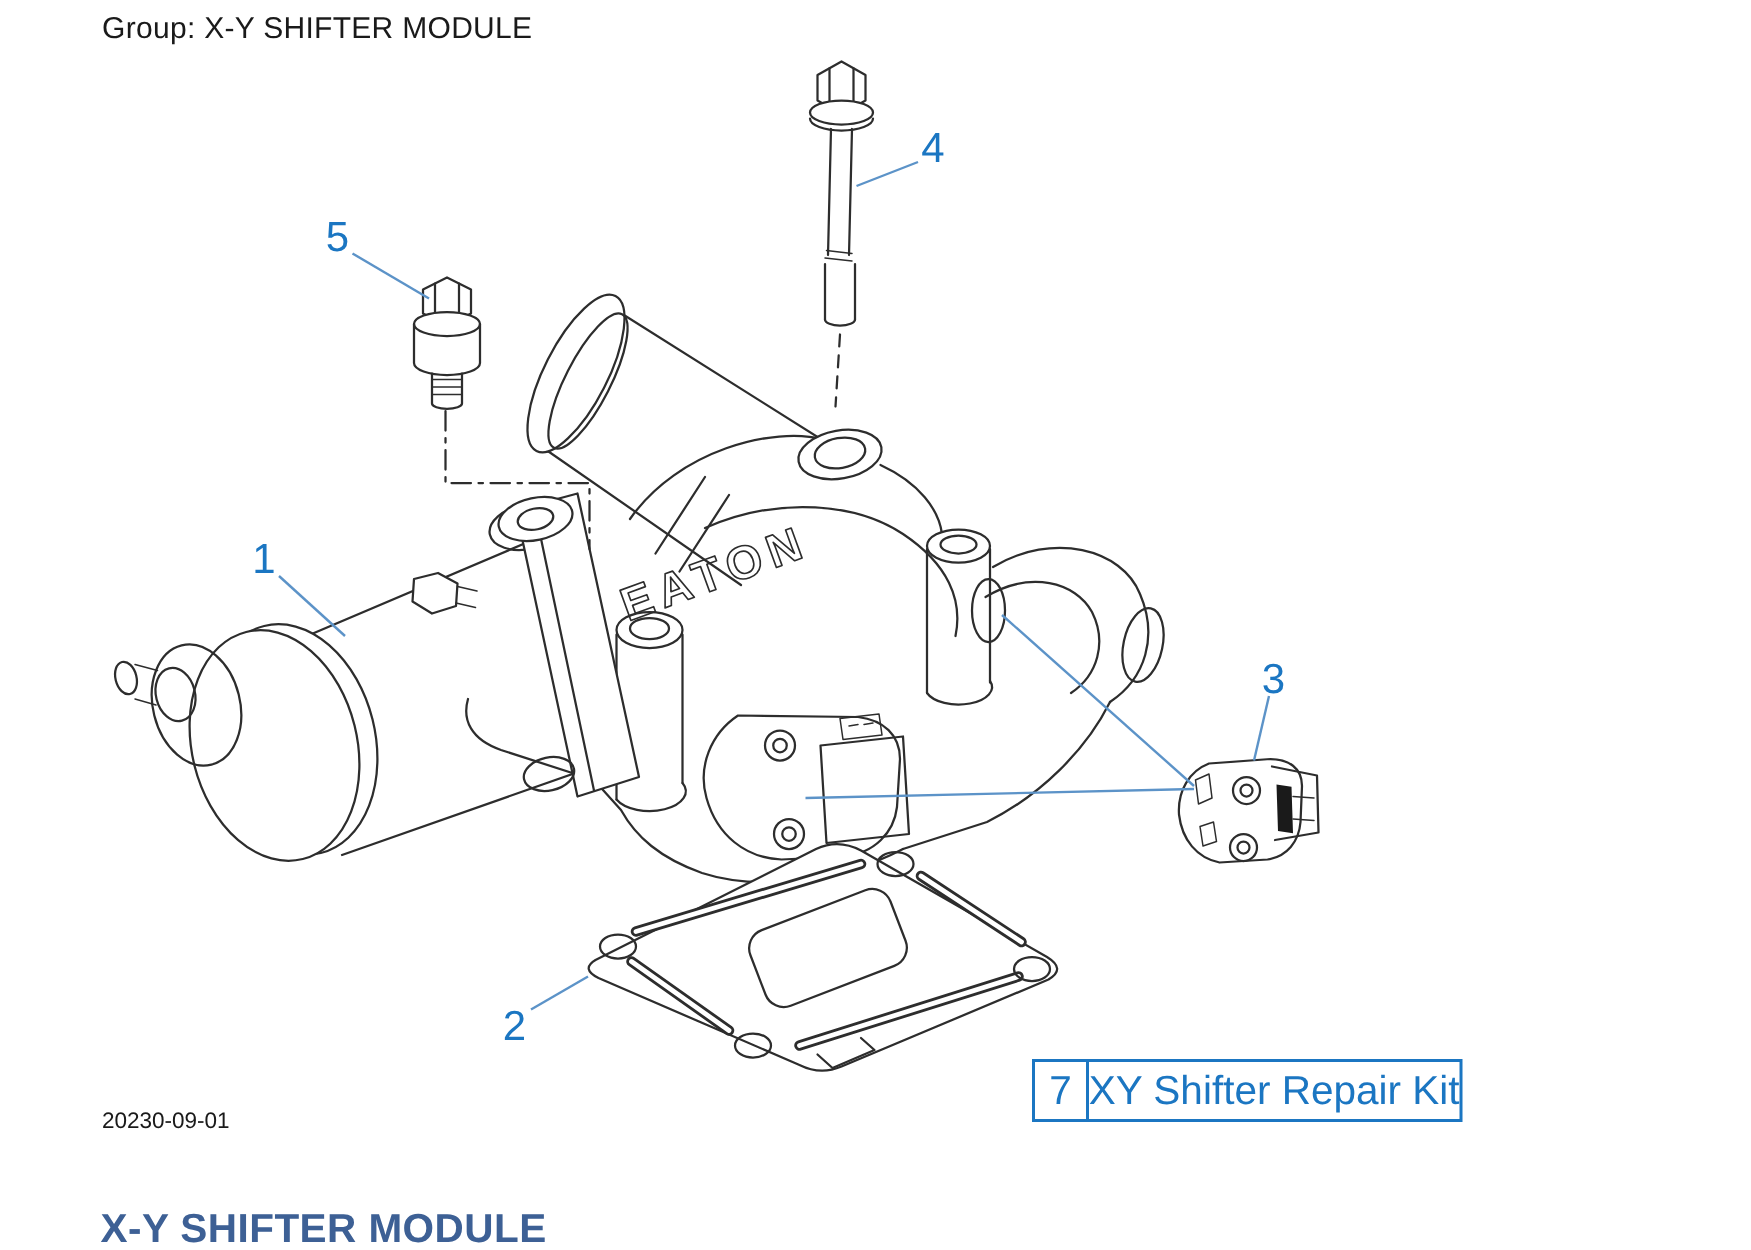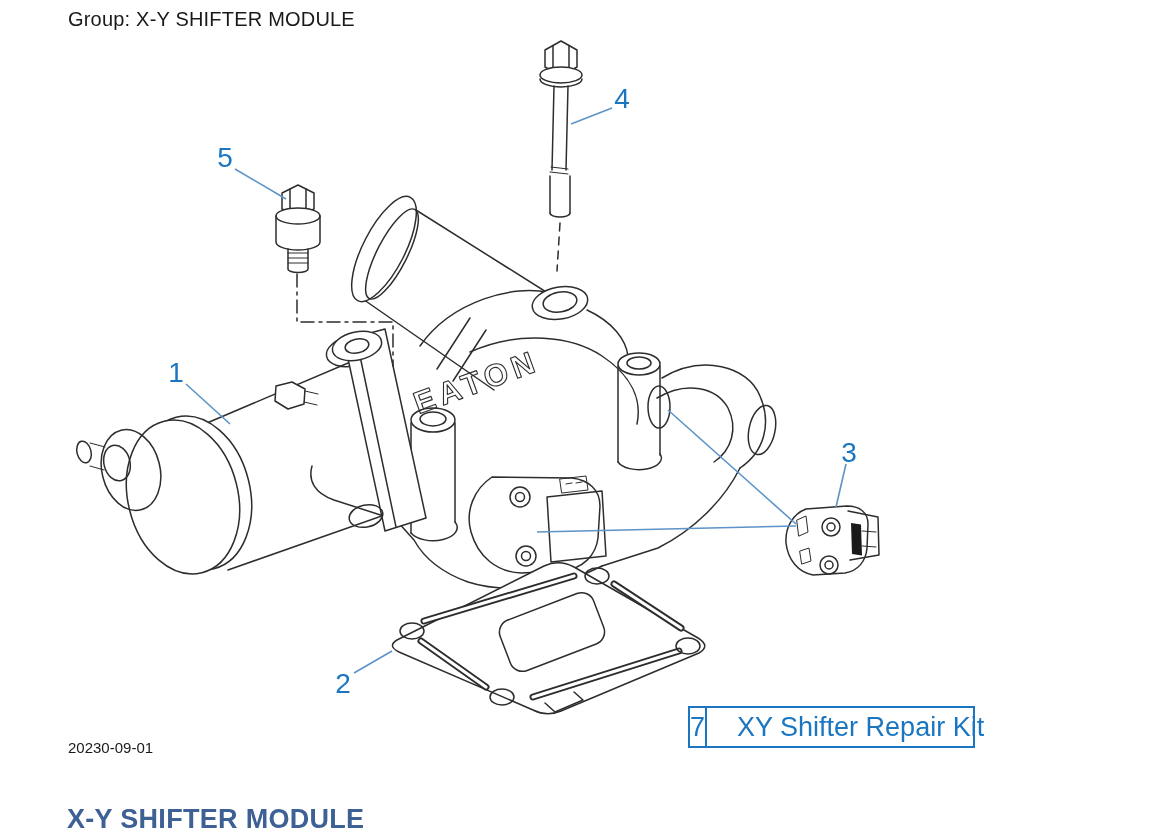--- a/index.html
+++ b/index.html
@@ -31,21 +31,21 @@
     background:#ffffff;
     color:#1b76c2;
   }
   .kit-num{
     width:44px;border-right:2px solid #1b76c2;
     display:flex;align-items:center;justify-content:center;
     font-size:27px;
   }
   .kit-label{
     flex:1;display:flex;align-items:center;justify-content:center;
-    font-size:27px;white-space:nowrap;padding-left:30px;
+    font-size:27px;white-space:nowrap;
   }
   svg.diagram{position:absolute;left:0;top:0;}
   .ink *{stroke:#2d2d2d;fill:none;stroke-width:1.5;stroke-linejoin:round;stroke-linecap:round;}
   .ink .wfill{fill:#ffffff;}
   .ink .fill-dark{fill:#1a1a1a;stroke:none;}
   .ink .thin{stroke-width:1;}
   .dash{stroke-dasharray:8 6;}
   .dashdot{stroke-dasharray:13 5 3 5;}
   .slot-out{stroke:#2d2d2d;stroke-width:7;stroke-linecap:round;fill:none;}
   .slot-core{stroke:#ffffff;stroke-width:3.2;stroke-linecap:round;fill:none;}

